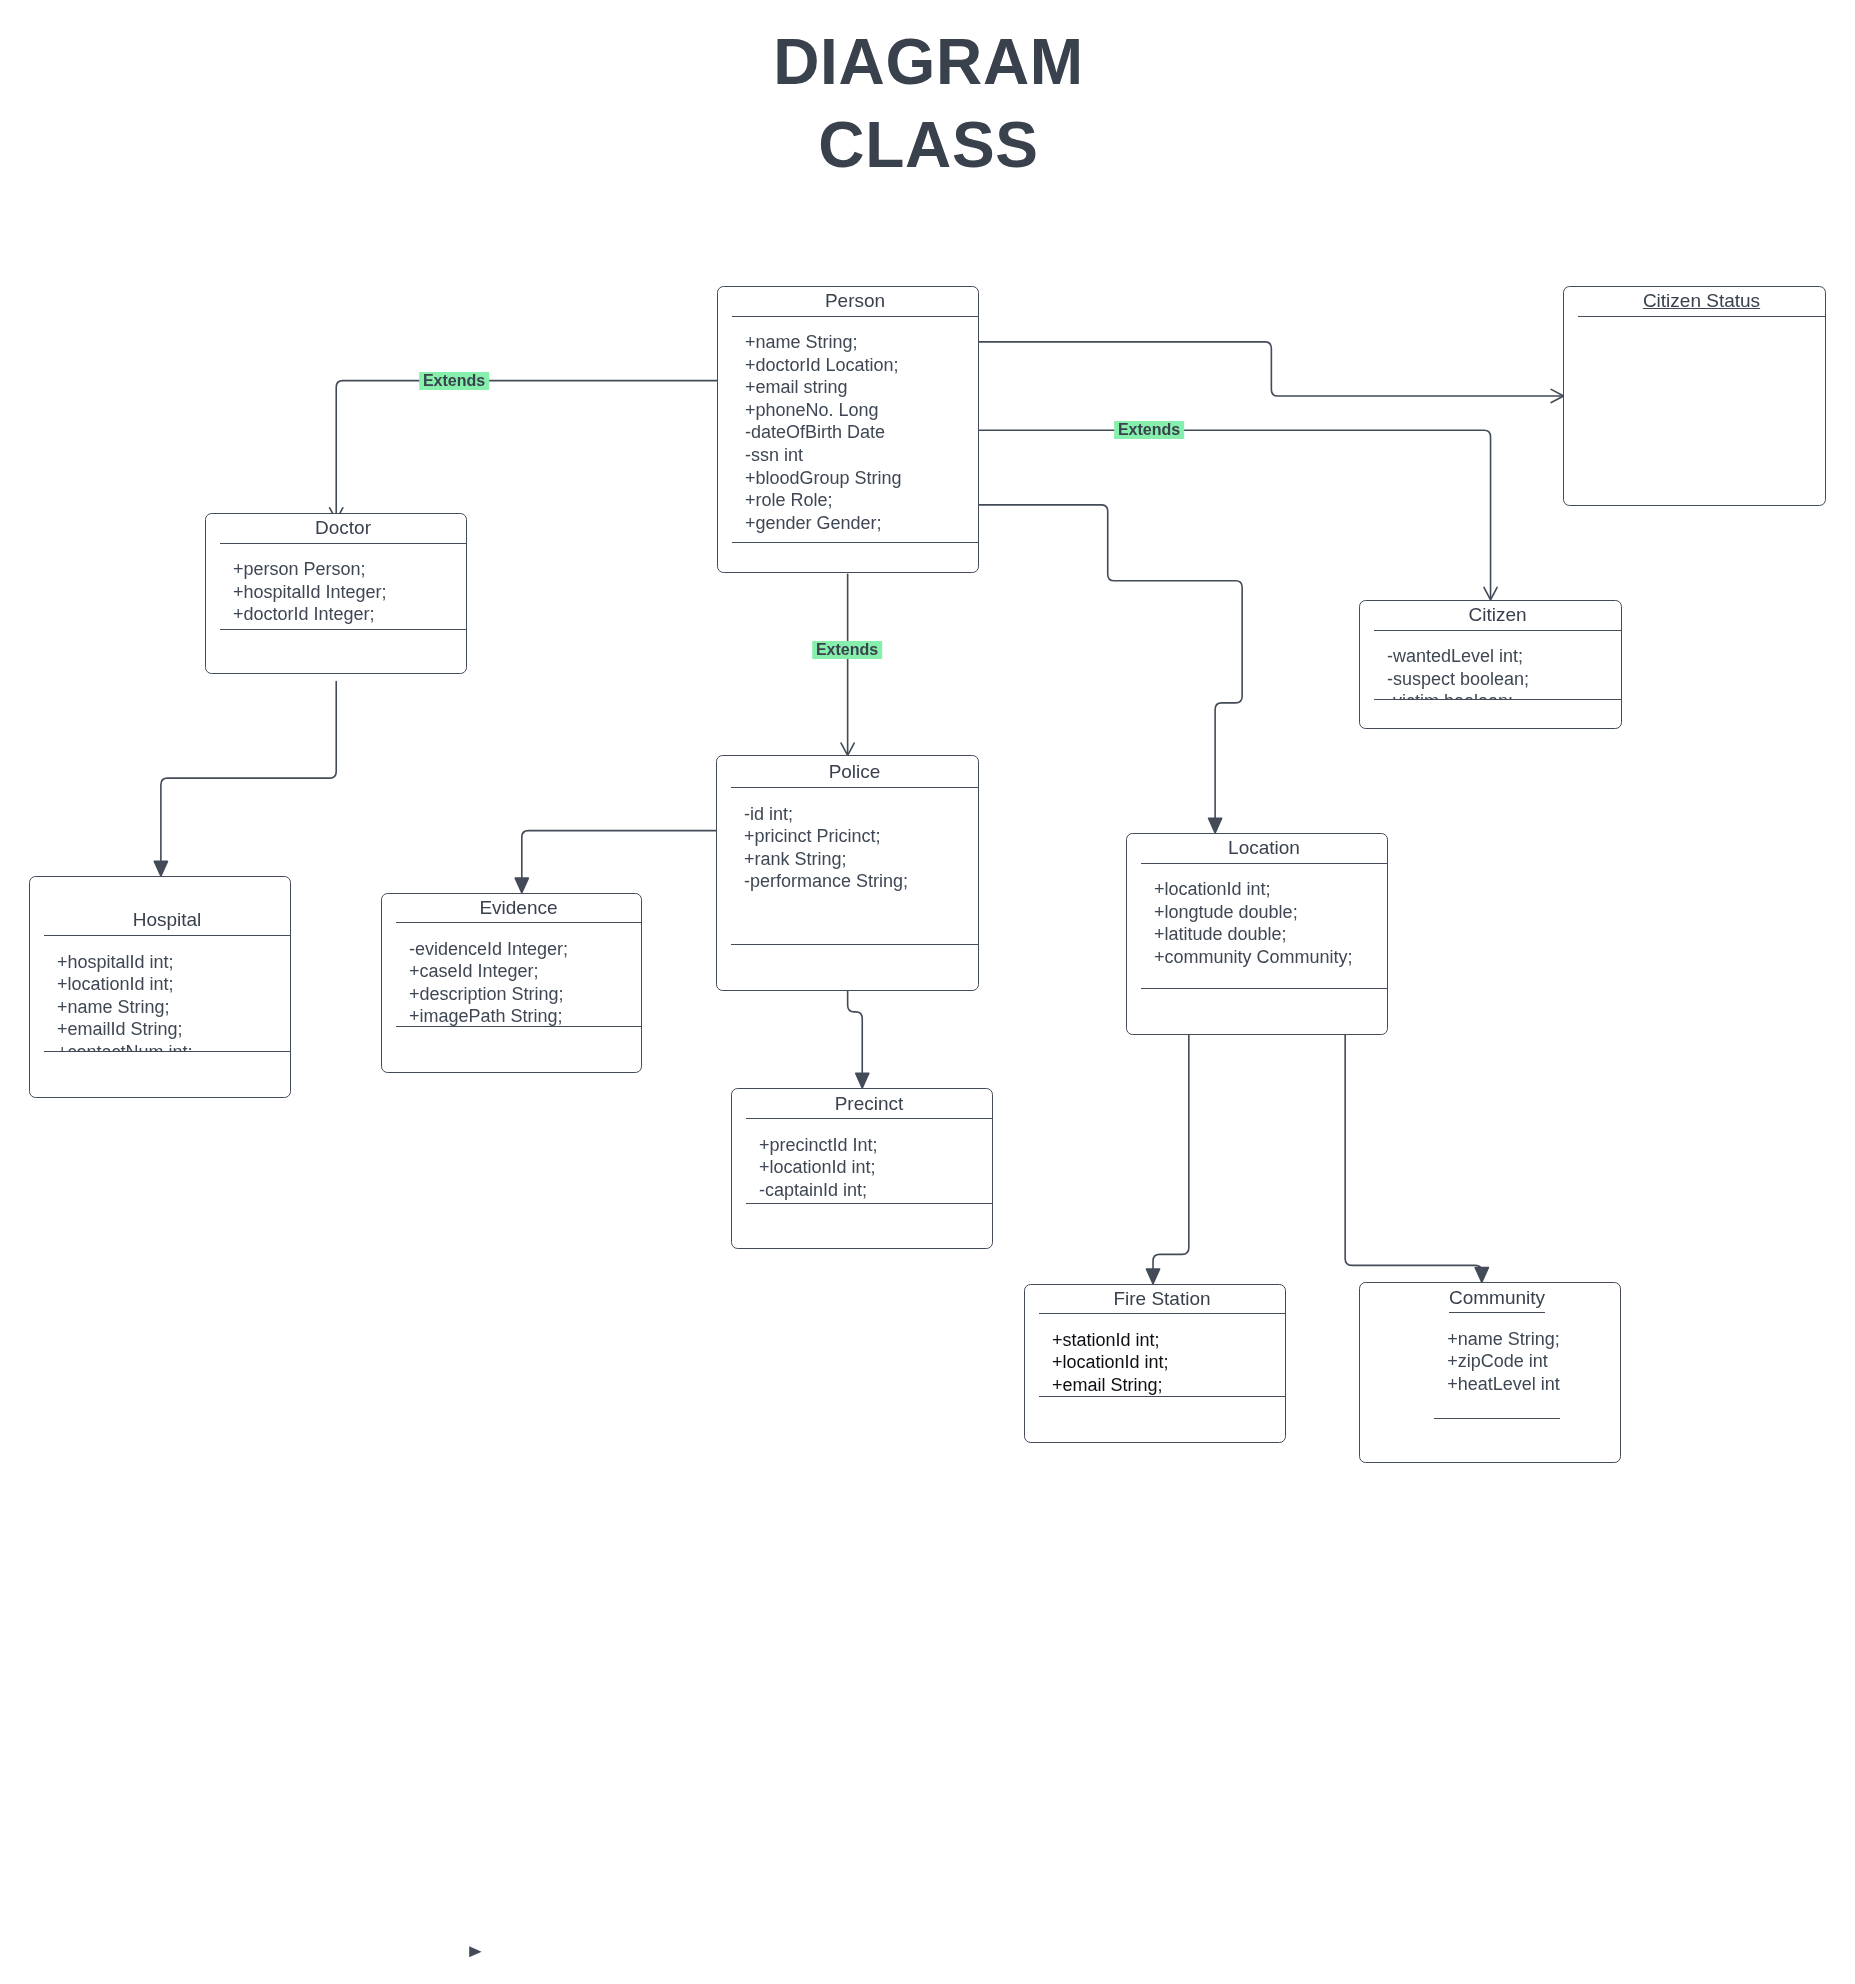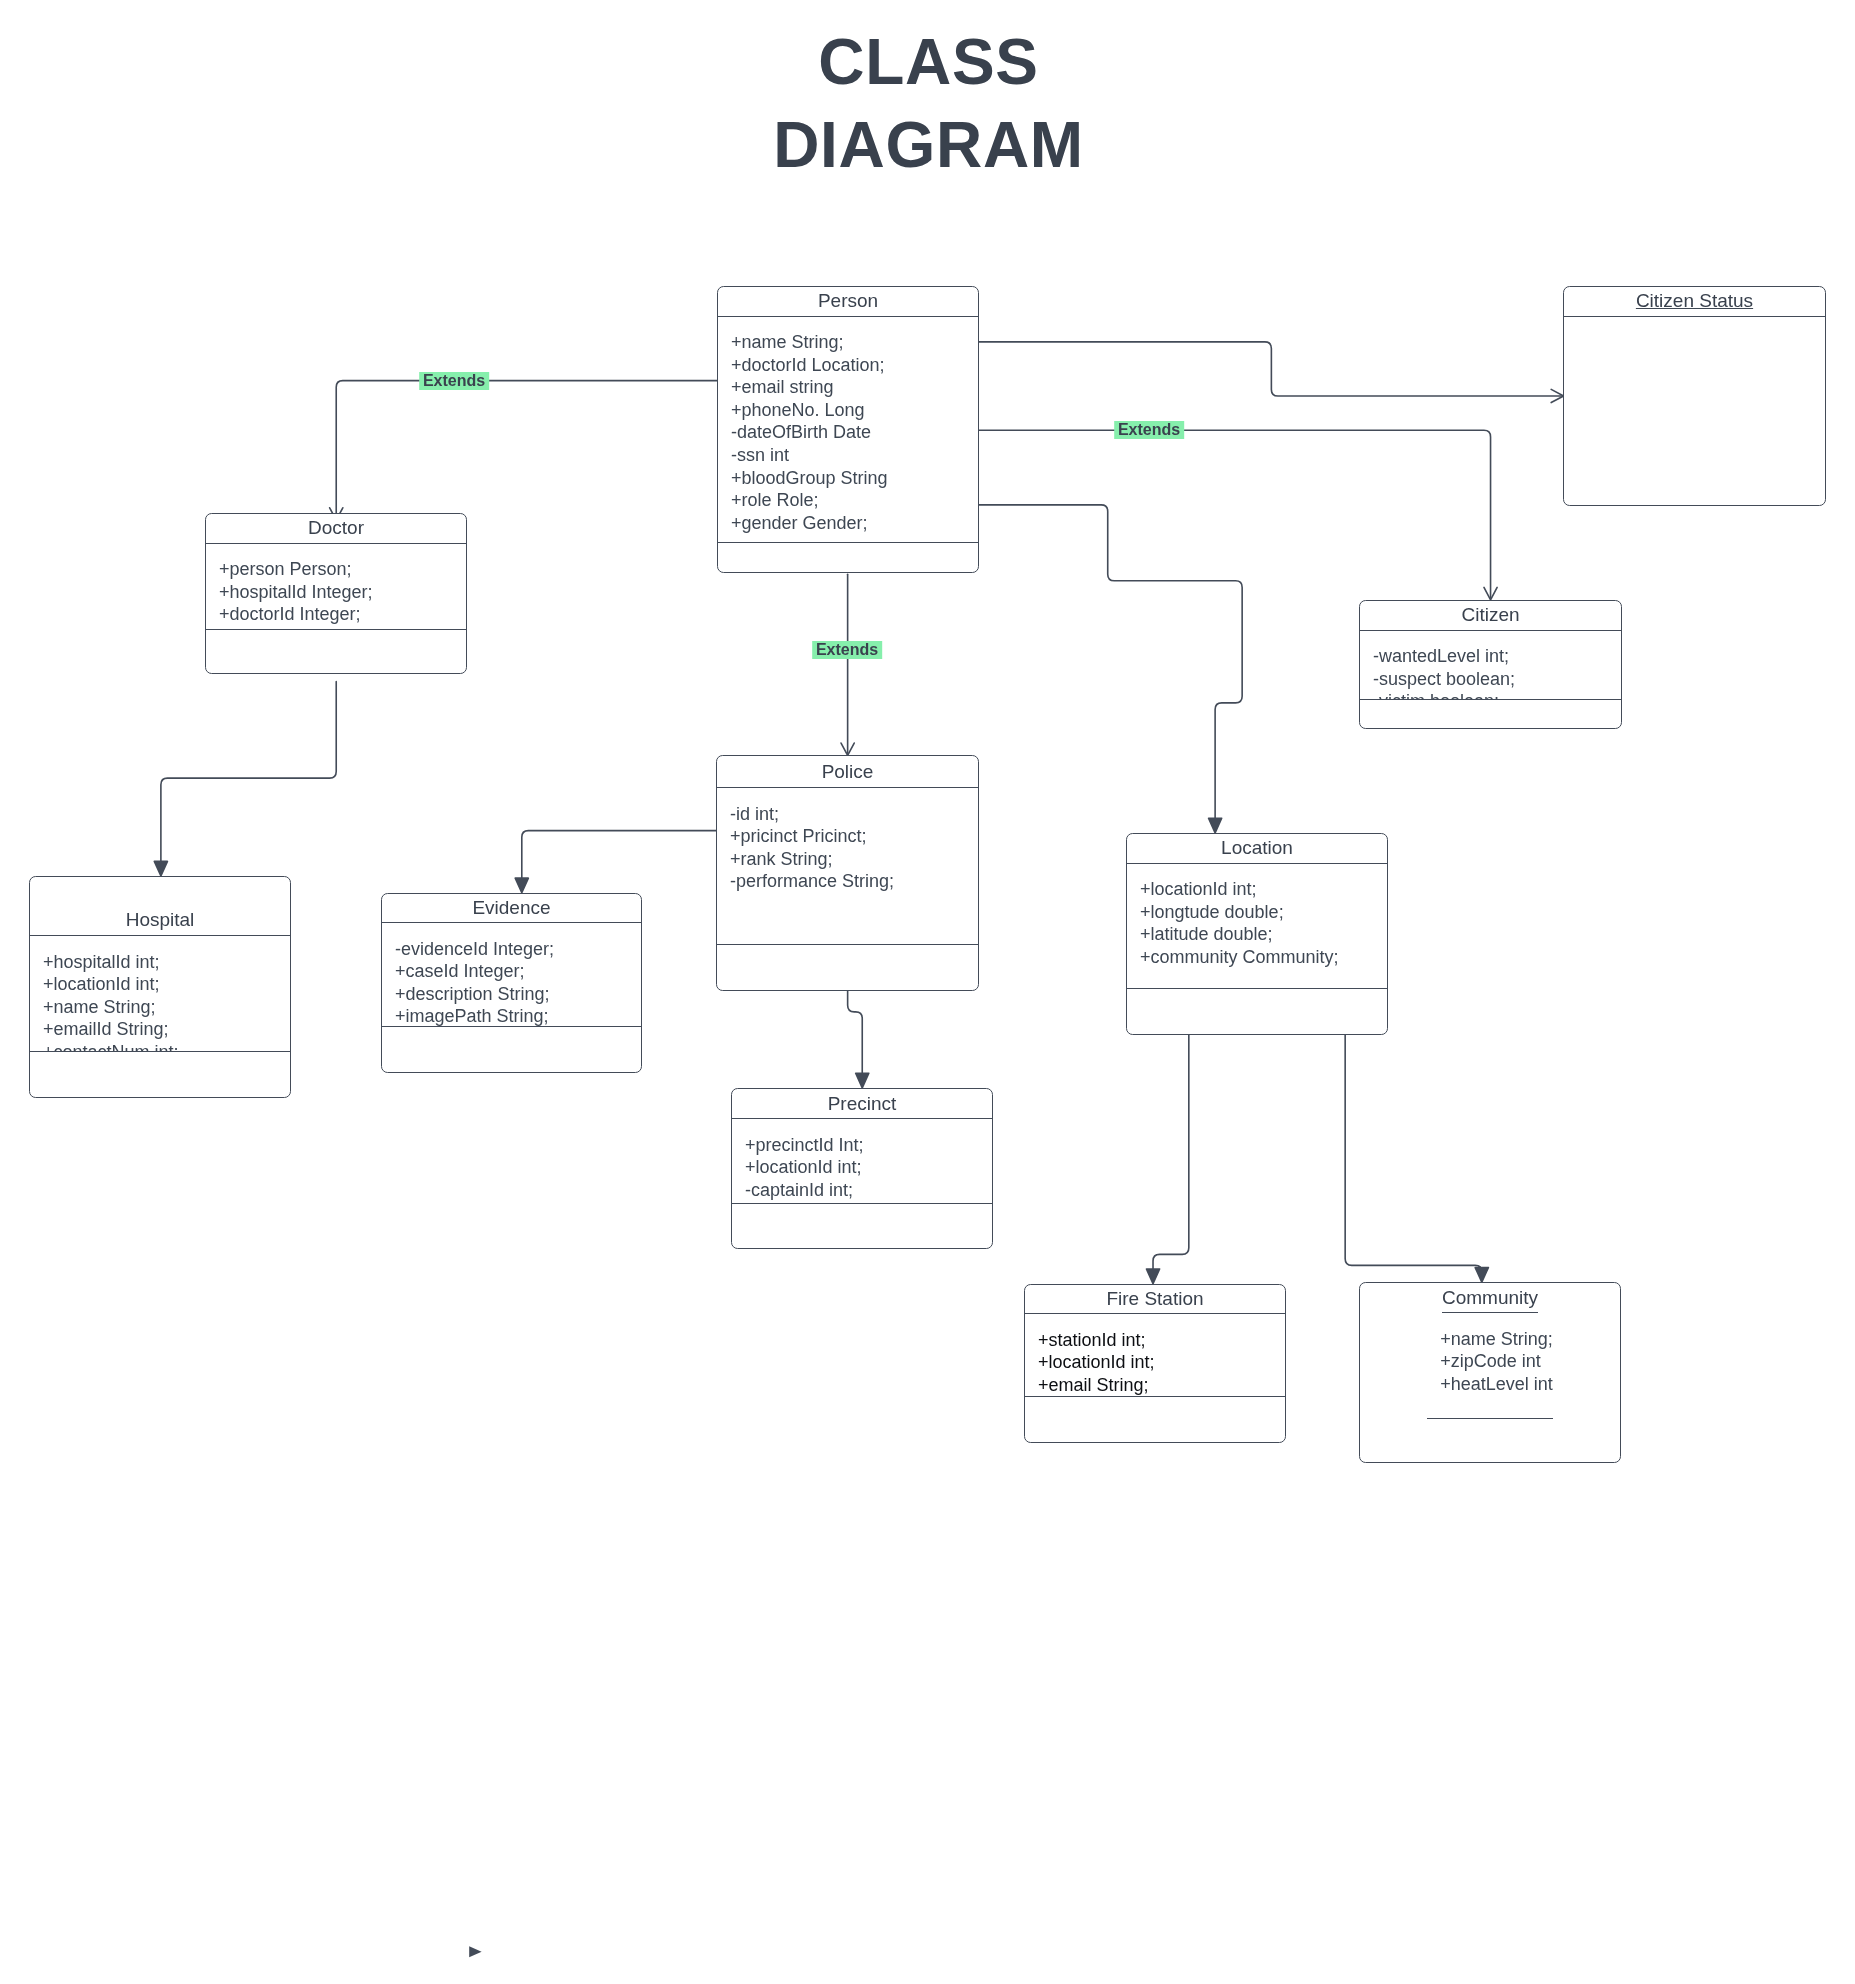--- a/index.html
+++ b/index.html
@@ -11,21 +11,21 @@
     position:absolute;left:658px;top:20.5px;width:541px;
     text-align:center;font-weight:bold;font-size:64px;line-height:83px;
     letter-spacing:0.7px;color:#39414d;
   }
   #page-title span{display:block;}
   #edges{position:absolute;left:0;top:0;z-index:1;}
   #boxes,#labels{position:absolute;left:0;top:0;width:100%;height:100%;z-index:2;pointer-events:none;}
   .class-box{
     position:absolute;box-sizing:border-box;background:#ffffff;
     border:1.5px solid #434b58;border-radius:6.6px;color:#3e4753;
-    display:flex;flex-direction:column;pointer-events:auto;
+    display:flex;flex-direction:column;pointer-events:auto;padding-left:14px;
   }
   .class-title{
     flex:0 0 auto;border-bottom:1.5px solid #434b58;
     display:flex;align-items:center;justify-content:center;
     font-size:19px;color:#39414d;
   }
   .class-attrs{
     flex:1 1 auto;border-bottom:1.5px solid #434b58;
     padding:14.6px 0 0 13px;font-size:18px;line-height:22.6px;overflow:hidden;
   }
@@ -35,22 +35,22 @@
   .edge-label{
     position:absolute;transform:translate(-50%,-50%);
     background:#86efac;padding:0 3.7px;font-size:16px;font-weight:bold;
     color:#3a424e;z-index:3;white-space:nowrap;
   }
 </style>
 </head>
 <body>
 
 <div id="page-title">
+  <span>DIAGRAM</span>
   <span>CLASS</span>
-  <span>DIAGRAM</span>
 </div>
 
 <svg id="edges" width="1856" height="1985" viewBox="0 0 2540 2717">
     <path d="M 981 521 L 469 521 Q 460 521 460 530 L 460 709" fill="none" stroke="#434b58" stroke-width="2.2" stroke-linecap="round" stroke-linejoin="round"></path>
     <path d="M 451 695 L 460 712 L 469 695" fill="none" stroke="#434b58" stroke-width="2.2" stroke-linecap="round" stroke-linejoin="round"></path>
     <path d="M 1160 786 L 1160 1031" fill="none" stroke="#434b58" stroke-width="2.2" stroke-linecap="round" stroke-linejoin="round"></path>
     <path d="M 1151 1017 L 1160 1034 L 1169 1017" fill="none" stroke="#434b58" stroke-width="2.2" stroke-linecap="round" stroke-linejoin="round"></path>
     <path d="M 1340 589 L 2031 589 Q 2040 589 2040 598 L 2040 818" fill="none" stroke="#434b58" stroke-width="2.2" stroke-linecap="round" stroke-linejoin="round"></path>
     <path d="M 2031 804 L 2040 821 L 2049 804" fill="none" stroke="#434b58" stroke-width="2.2" stroke-linecap="round" stroke-linejoin="round"></path>
     <path d="M 1340 468 L 1731 468 Q 1740 468 1740 477 L 1740 533 Q 1740 542 1749 542 L 2137 542" fill="none" stroke="#434b58" stroke-width="2.2" stroke-linecap="round" stroke-linejoin="round"></path>

